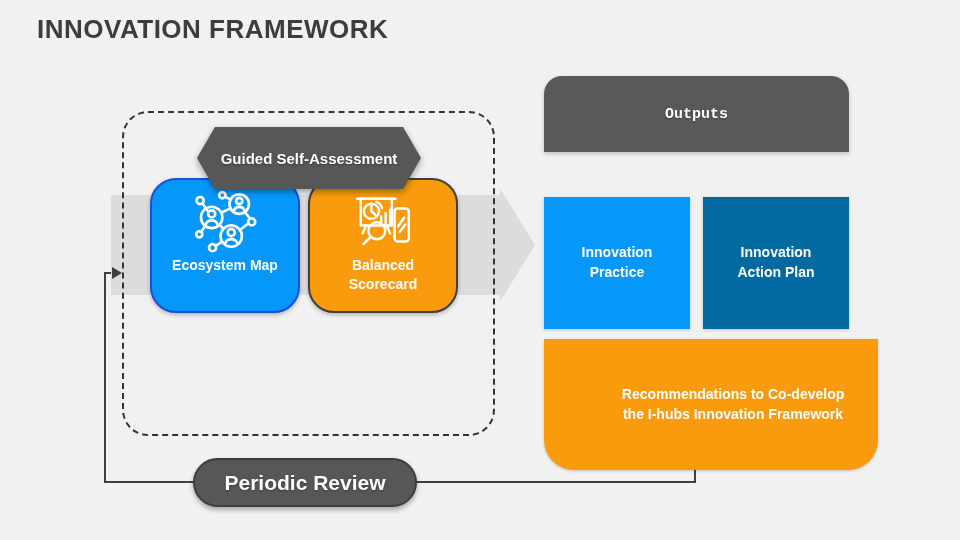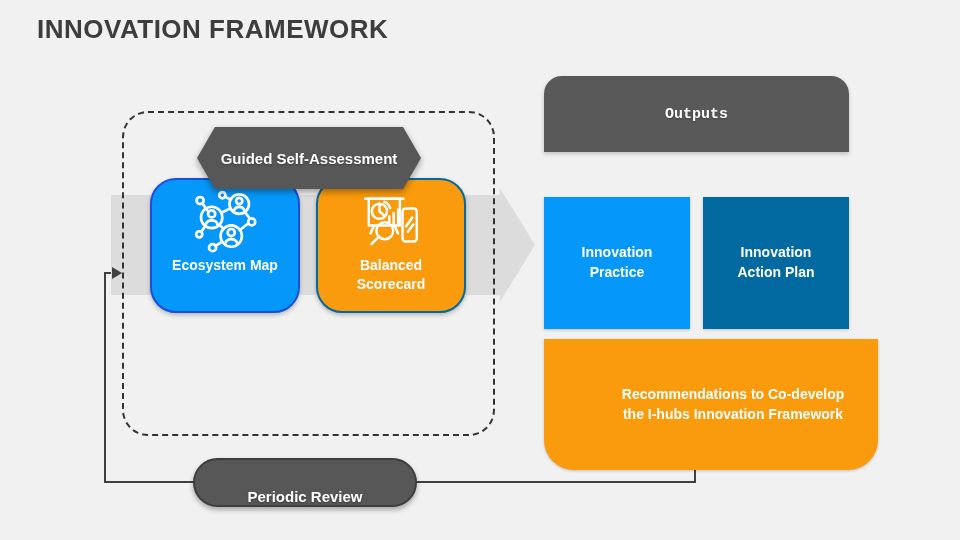--- a/index.html
+++ b/index.html
@@ -54,21 +54,21 @@
 
   
   .tool-box{
     top:178px;width:150px;height:135px;
     border-radius:26px;
     display:flex;flex-direction:column;align-items:center;
     color:#fff;z-index:3;
     box-shadow:0 2px 4px rgba(0,0,0,.25);
   }
   .tool-box.blue{left:150px;border:2px solid #1d4ed8;}
-  .tool-box.orange{left:316px;border:2px solid #0369a1;}
+  .tool-box.orange{left:308px;border:2px solid #404040;}
   .tool-icon{margin-top:9px;height:64px;display:flex;align-items:center;justify-content:center;}
   .tool-icon svg{stroke:#fff;fill:none;stroke-width:3;stroke-linecap:round;stroke-linejoin:round;}
   .tool-label{
     margin-top:3px;text-align:center;font-weight:bold;font-size:14px;line-height:1.35;
     width:110px;
   }
 
   
   .peer-arrow{
     left:108px;top:329px;width:429px;height:55px;
@@ -112,22 +112,22 @@
     border-top:6px solid transparent;
     border-bottom:6px solid transparent;
     border-left:10px solid #404040;
     z-index:2;
   }
 
   
   .pill{
     left:193px;top:458px;width:224px;height:49px;
     background:#575757;border:2px solid #3e3e3e;border-radius:26px;
-    display:flex;align-items:flex-end;justify-content:center;
-    color:#fff;font-weight:bold;font-size:15px;
+    display:flex;align-items:center;justify-content:center;
+    color:#fff;font-weight:bold;font-size:21px;
     text-shadow:0 1px 2px rgba(0,0,0,.35);
     box-shadow:0 3px 5px rgba(0,0,0,.3);
     z-index:5;
   }
 </style>
 </head>
 <body>
 
 <div class="stage">
 

